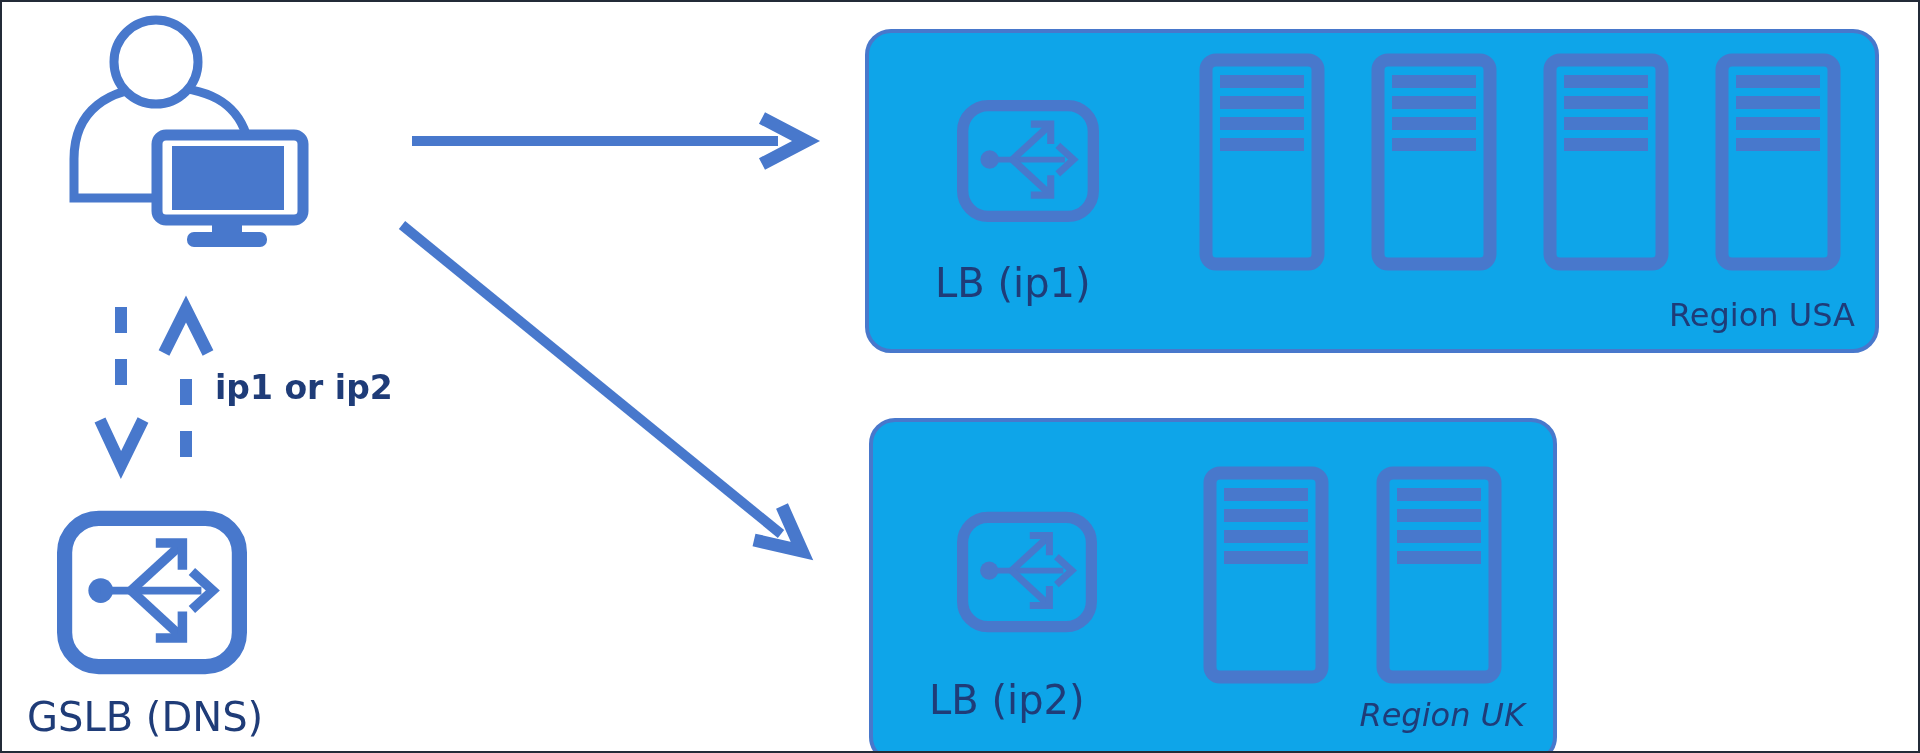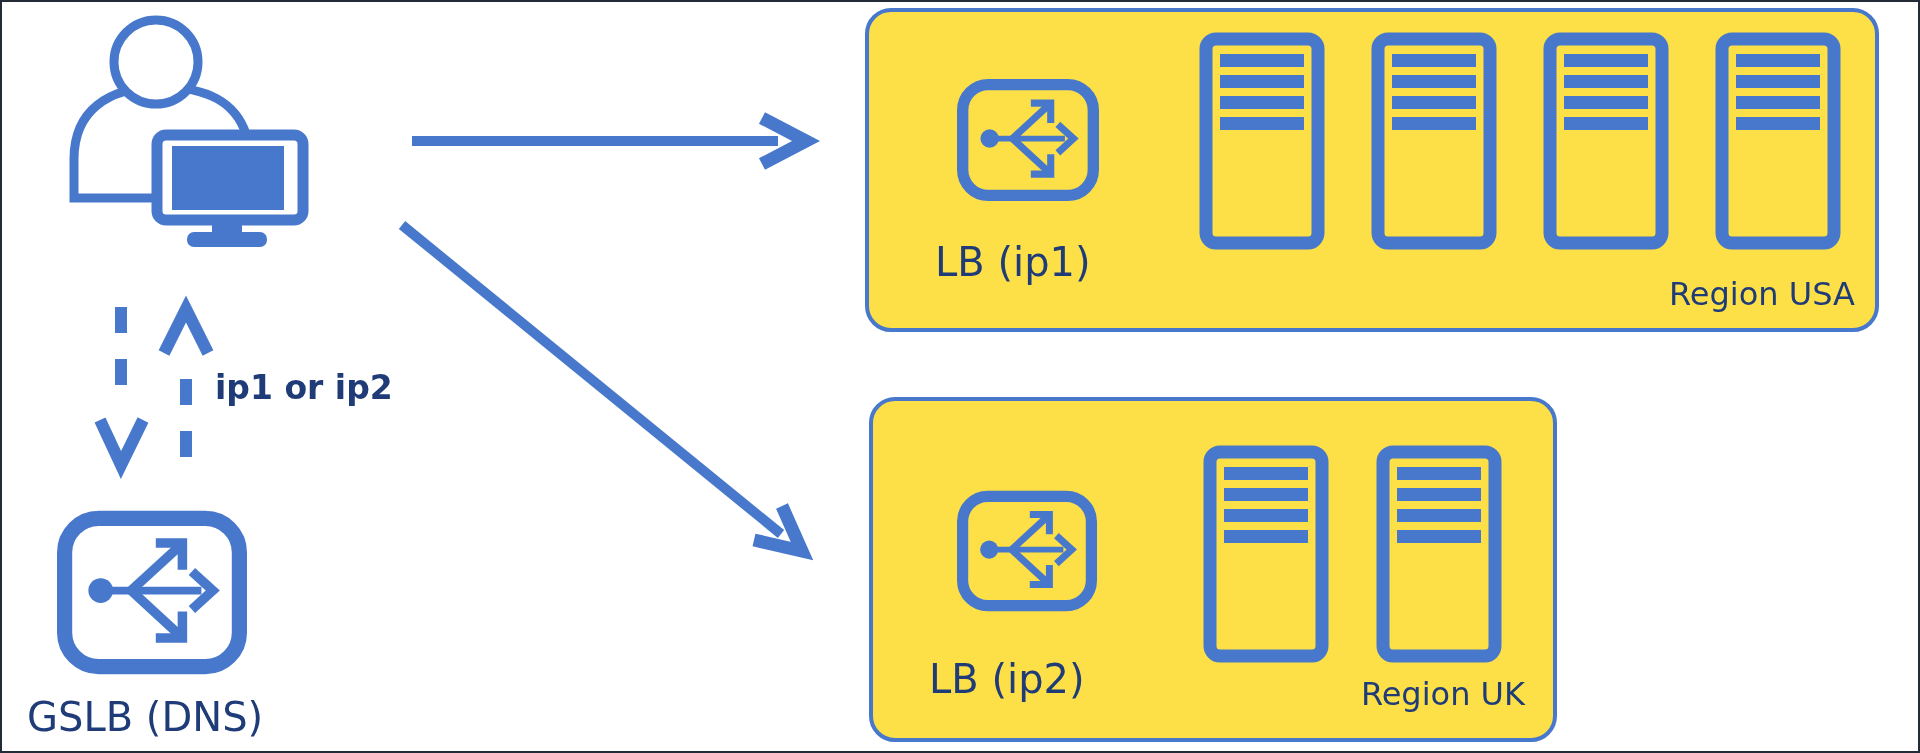--- a/index.html
+++ b/index.html
@@ -27,42 +27,43 @@
   #user-icon{left:58px;top:5px;width:262px;height:250px;}
   #arrow-layer{left:0;top:0;width:1920px;height:753px;pointer-events:none;}
   #ip-label{left:213px;top:368px;font-size:33px;font-weight:bold;}
   #gslb-icon{left:55px;top:508px;width:190px;height:165px;}
   #gslb-label{left:25px;top:693px;font-size:40px;}
 
   
   .region{
     border:4px solid var(--accent);
     border-radius:26px;
-    background:#fde047;
+    background:#0ea5e9;
     box-sizing:border-box;
+    margin-top:21px;
   }
   #region-usa{left:863px;top:6px;width:1014px;height:324px;}
   #region-uk{left:867px;top:395px;width:688px;height:345px;}
 
   .lb-icon{position:absolute;}
   #region-usa .lb-icon{left:88px;top:66px;width:142px;height:124px;}
   #region-uk  .lb-icon{left:84px;top:88px;width:140px;height:124px;}
 
   .lb-label{position:absolute;font-size:40px;}
   #region-usa .lb-label{left:66px;top:228px;}
   #region-uk  .lb-label{left:56px;top:256px;}
 
   .servers{position:absolute;display:flex;}
   #region-usa .servers{left:330px;top:20px;gap:46px;}
   #region-uk  .servers{left:330px;top:44px;gap:47px;}
   .servers svg{width:126px;height:218px;display:block;}
 
   .region-name{position:absolute;font-size:32px;}
   #region-usa .region-name{right:20px;bottom:16px;}
-  #region-uk  .region-name{right:28px;bottom:26px;}
+  #region-uk  .region-name{right:28px;bottom:26px;font-style:italic;}
 </style>
 </head>
 <body>
 
 <div id="canvas">
 
   <svg id="user-icon" class="abs" viewBox="0 0 262 250" aria-hidden="true">
 
     <path class="stw" stroke-width="9" d="M 14,191 L 14,152 C 14,103 49,81 96,80 C 150,79 176,97 186,127 L 186,191 Z"></path>
 

